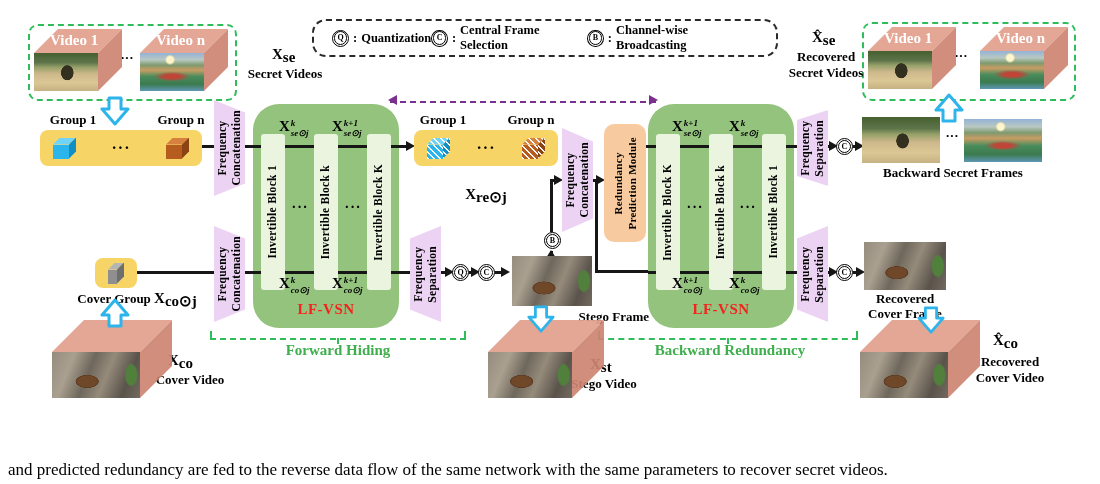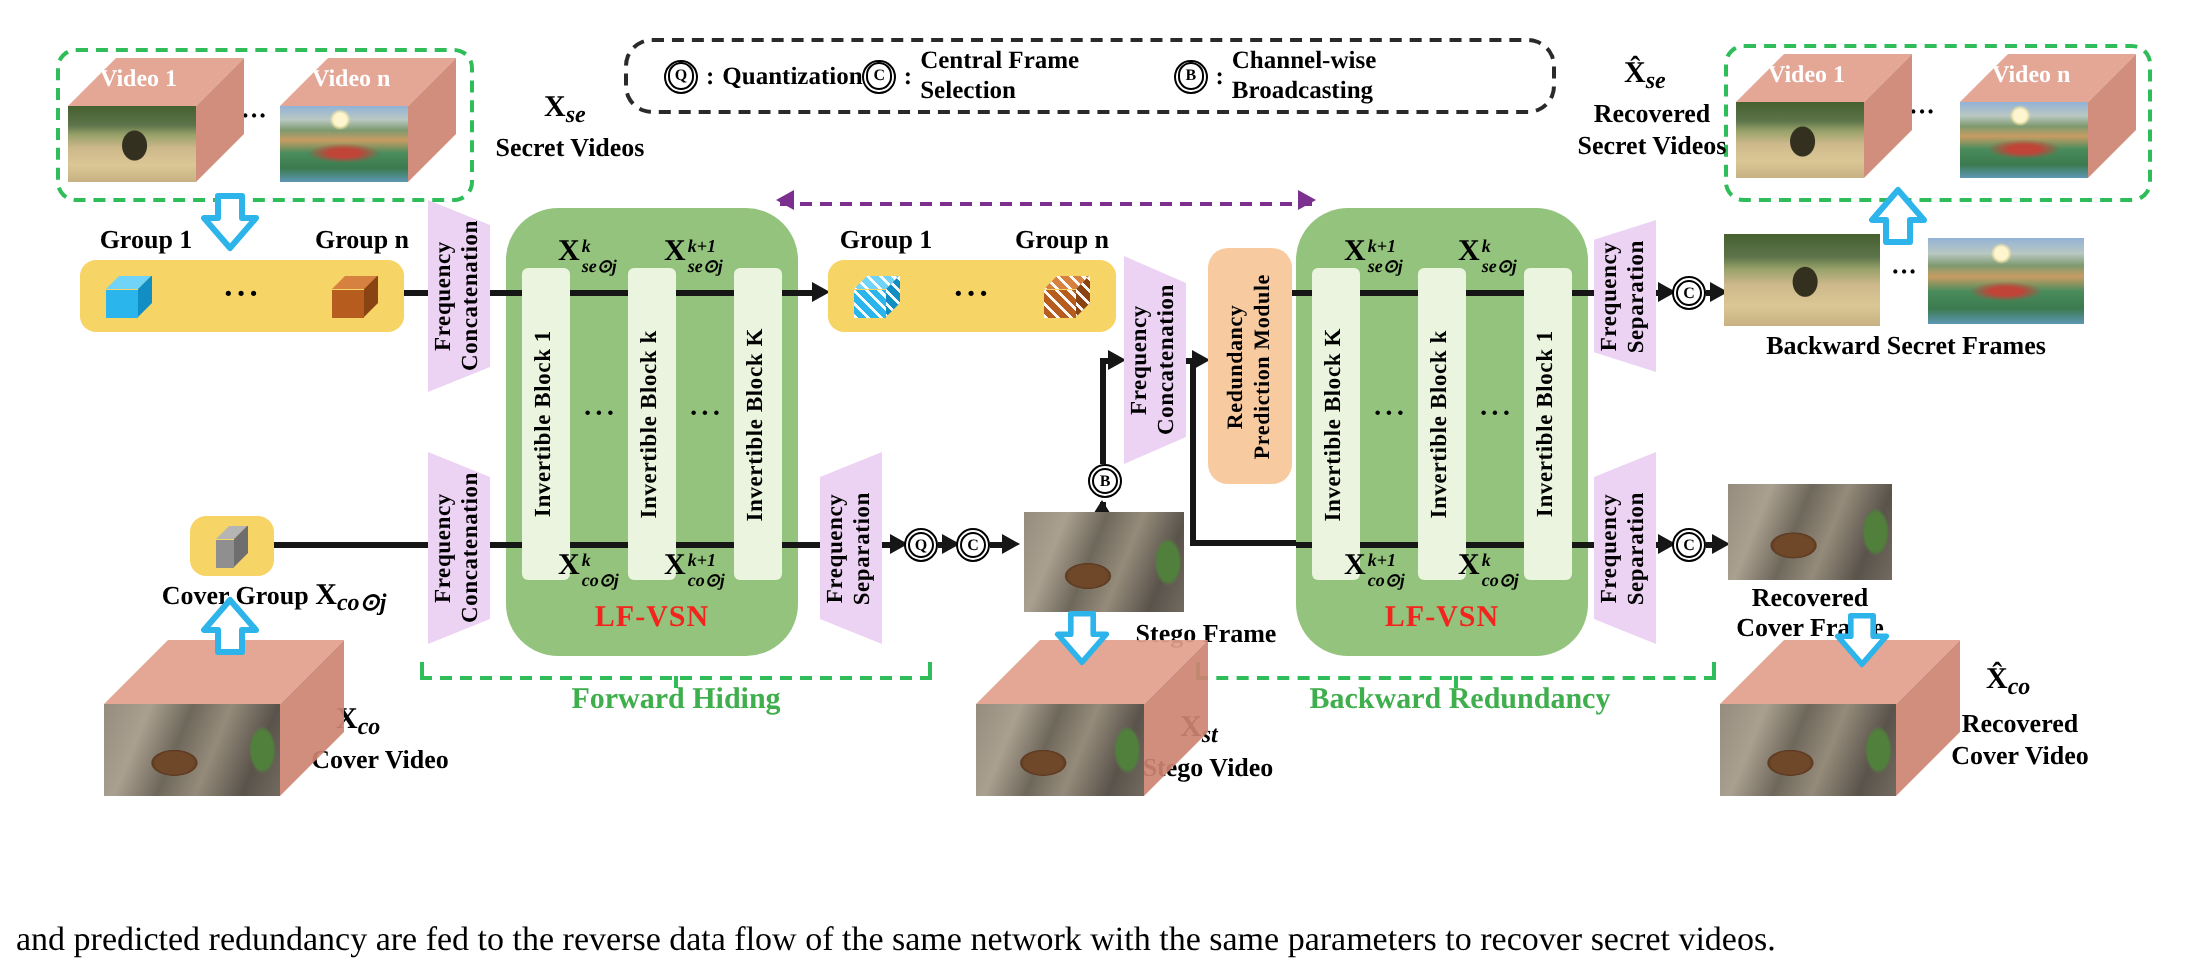--- a/index.html
+++ b/index.html
@@ -22,30 +22,30 @@
   .gblock{position:absolute;width:146px;height:224px;background:var(--green_block,#93c37d);border-radius:26px;z-index:3}
   .gline{position:absolute;left:0;right:0;height:3px;background:var(--line_black,#161616)}
   .bar{position:absolute;width:24px;top:30px;height:156px;background:var(--block_bar,#eaf4df);border-radius:3px;display:flex;align-items:center;justify-content:center}
   .gdots{position:absolute;top:96px;width:22px;text-align:center;font-weight:bold;font-size:14px;letter-spacing:1px}
   .lfvsn{position:absolute;left:0;right:0;top:197px;text-align:center;font-weight:bold;font-size:15px;color:var(--lfvsn_red,#f3241d);letter-spacing:.5px}
   .io{position:absolute;display:inline-flex;align-items:flex-start}
   
   .mx{font-weight:bold;font-size:15px;line-height:15px;display:inline-flex}
   .mst{display:inline-flex;flex-direction:column;margin-left:1px;font-size:9px;font-style:italic;line-height:9.5px;font-weight:bold}
   .mx2{font-weight:bold;font-size:15px;white-space:nowrap}
-  .mx2 .sb{font-size:12px;font-style:italic;vertical-align:-3px}
+  .mx2 .sb{font-size:15px;vertical-align:-3px}
   
   .ybox{position:absolute;background:var(--yellow_box,#f7d466);border-radius:8px;display:flex;align-items:center;justify-content:space-between;padding:0 13px;box-sizing:border-box;z-index:4}
   .dots{font-weight:bold;font-size:16px;letter-spacing:1px}
   
   .cuboid{position:absolute;--d:24px;z-index:2}
   .cub-top{position:absolute;left:0;top:0;width:100%;height:var(--d);background:rgba(226,158,140,.92);clip-path:polygon(var(--d) 0,100% 0,calc(100% - var(--d)) 100%,0 100%)}
   .cub-side{position:absolute;right:0;top:0;width:var(--d);height:100%;background:rgba(206,132,114,.92);clip-path:polygon(0 var(--d),100% 0,100% calc(100% - var(--d)),0 100%)}
   .cub-front{position:absolute;left:0;top:var(--d);width:calc(100% - var(--d));height:calc(100% - var(--d))}
-  .cub-label{position:absolute;left:16px;top:3px;color:#fff;font-weight:bold;font-size:12px;z-index:3;white-space:nowrap}
+  .cub-label{position:absolute;left:16px;top:3px;color:#fff;font-weight:bold;font-size:15px;z-index:3;white-space:nowrap}
   .mini{position:relative;--d:7px;width:23px;height:21px}
   .cube-blue .cub-front{background:var(--cube_blue,#2ab5ec)}.cube-blue .cub-top{background:#6fd4f7}.cube-blue .cub-side{background:#118fc4}
   .cube-orange .cub-front{background:var(--cube_orange,#b65c1f)}.cube-orange .cub-top{background:#d6813f}.cube-orange .cub-side{background:#8a4312}
   .cube-gray .cub-front{background:var(--cube_gray,#8f8f8f)}.cube-gray .cub-top{background:#b5b5b5}.cube-gray .cub-side{background:#6e6e6e}
   .hatch .cub-front,.hatch .cub-top,.hatch .cub-side{background-image:repeating-linear-gradient(45deg,rgba(255,255,255,.95) 0 1.5px,transparent 1.5px 4.5px)}
   
   .photo{position:absolute;z-index:4}
   .photo-bike{background:radial-gradient(ellipse 10px 12px at 52% 52%,#33301f 0 60%,transparent 65%),linear-gradient(180deg,#46602f 0%,#5d744a 25%,#97a169 38%,#cdb88b 55%,#dbc795 78%,#c7b183 100%)}
   .photo-crowd{background:radial-gradient(circle 7px at 47% 18%,#fff6cf 0 45%,rgba(255,236,160,.6) 60%,transparent 75%),radial-gradient(ellipse 26px 7px at 50% 62%,#c04438 0 30%,transparent 70%),linear-gradient(180deg,#93b2d6 0%,#b9c8c2 18%,#7e9a6f 32%,#c89c63 45%,#4a8c5c 62%,#3b7a4e 82%,#5e97b5 100%)}
   .photo-bear{background:radial-gradient(ellipse 16px 9px at 40% 64%,#6f482a 0 60%,#5c3a20 70%,transparent 74%),radial-gradient(ellipse 9px 16px at 90% 50%,#50803c 0 60%,transparent 75%),linear-gradient(112deg,#968c7e 0%,#aaa090 22%,#6e675b 42%,#958b7b 60%,#5a534b 82%,#736b60 100%)}
@@ -60,21 +60,21 @@
   .sharrow:before{content:"";position:absolute;left:-2px;top:-8px;border:5.5px solid transparent;border-left:0;border-right:9px solid var(--sharing_purple,#7b2f8f)}
   .sharrow:after{content:"";position:absolute;right:-2px;top:-8px;border:5.5px solid transparent;border-right:0;border-left:9px solid var(--sharing_purple,#7b2f8f)}
   
   .brace{position:absolute;height:8px;border-bottom:2px dashed var(--dashed_green,#2ebd59)}
   .brace:before{content:"";position:absolute;left:0;bottom:-1px;height:8px;width:2px;background:var(--dashed_green,#2ebd59)}
   .brace:after{content:"";position:absolute;right:0;bottom:-1px;height:8px;width:2px;background:var(--dashed_green,#2ebd59)}
   .btick{position:absolute;width:2px;height:6px;background:var(--dashed_green,#2ebd59)}
   .phase{position:absolute;font-weight:bold;font-size:15px;color:var(--phase_green,#3fae4d);text-align:center}
   
   .cap{position:absolute;font-weight:bold;font-size:13px;text-align:center;white-space:nowrap}
-  .capL{text-align:center}
+  .capL{text-align:right}
   .orpm{position:absolute;background:var(--rpm_orange,#f8caa0);border-radius:10px;display:flex;align-items:center;justify-content:center;z-index:4}
   .barrow{position:absolute;z-index:6}
   
   .capline{position:absolute;font-size:17px;line-height:25px;text-align:justify}
   .capline.j{text-align-last:justify}
 </style>
 </head>
 <body>
 
 <div id="fig">
@@ -252,20 +252,21 @@
         <div class="cub-side"></div>
         <div class="cub-front"></div>
       </div>
     <span class="dots">···</span>
     <div class="cuboid mini cube-orange hatch">
         <div class="cub-top"></div>
         <div class="cub-side"></div>
         <div class="cub-front"></div>
       </div>
   </div>
+  <div class="cap" style="left:408px;top:186px;width:156px"><span class="mx2"><span>X</span><span class="sb">re⊙j</span></span></div>
 
   <div class="trap septr" style="left:410px;top:226px;width:31px;height:96px">
     <div class="vtext">
         <div>Frequency</div>
         <div>Separation</div>
       </div>
   </div>
   <div class="node" style="left:452px;top:264px">
       <span class="node-in">Q</span>
     </div>

